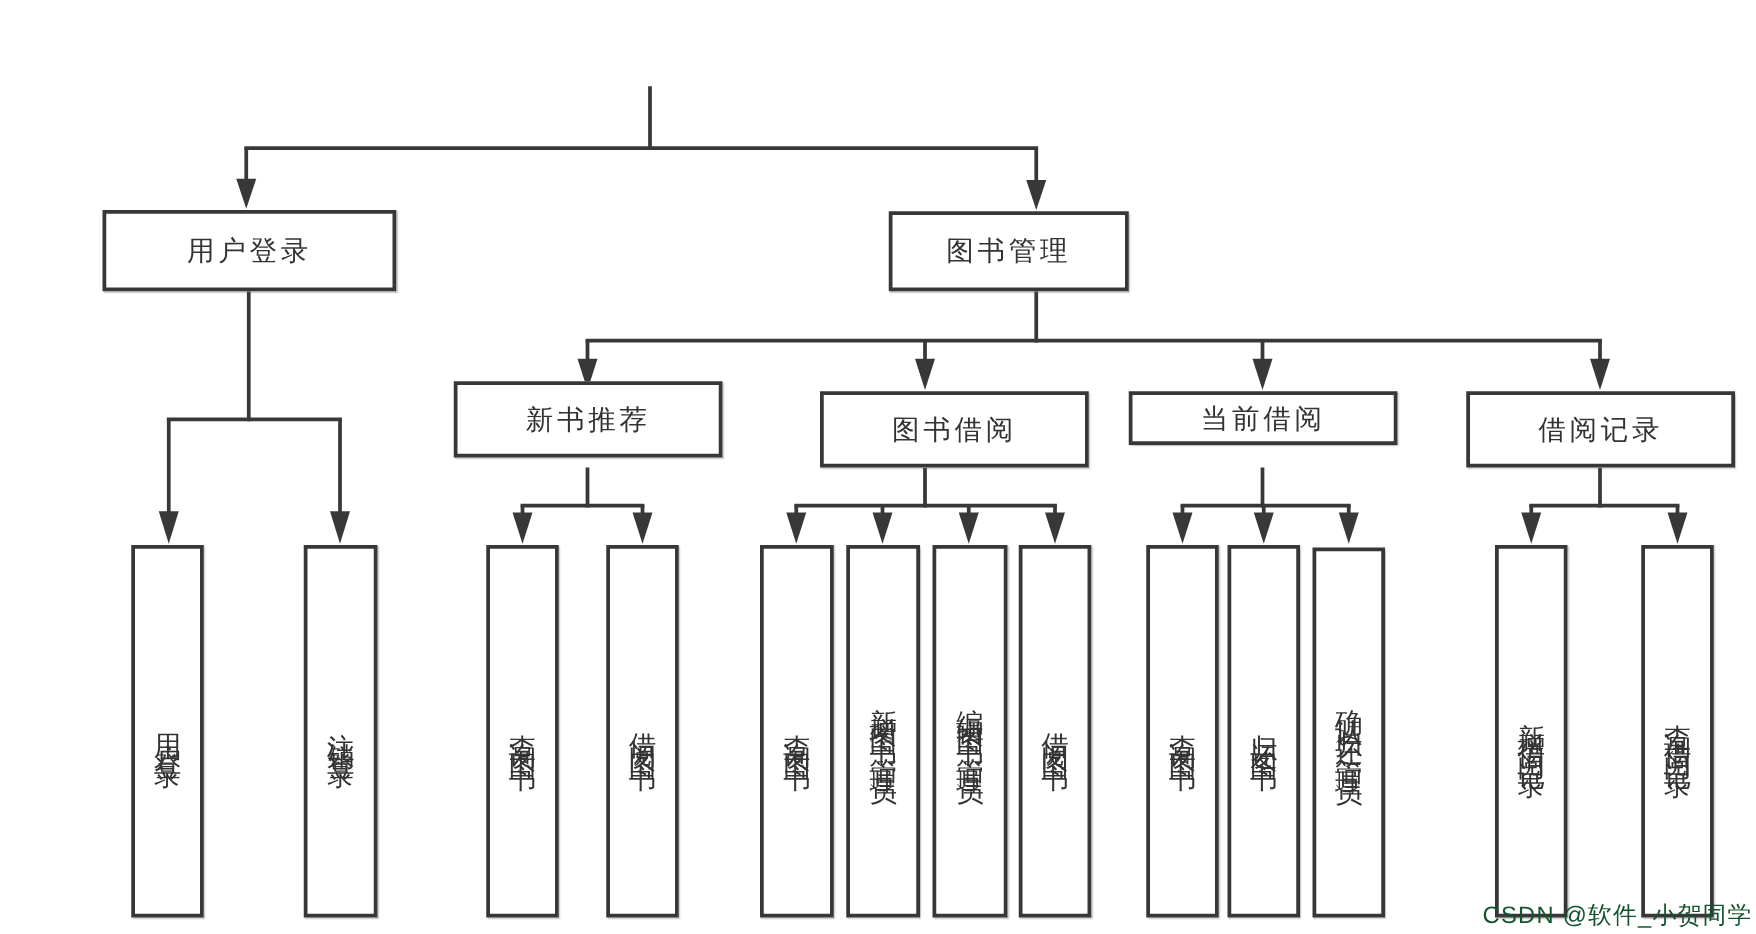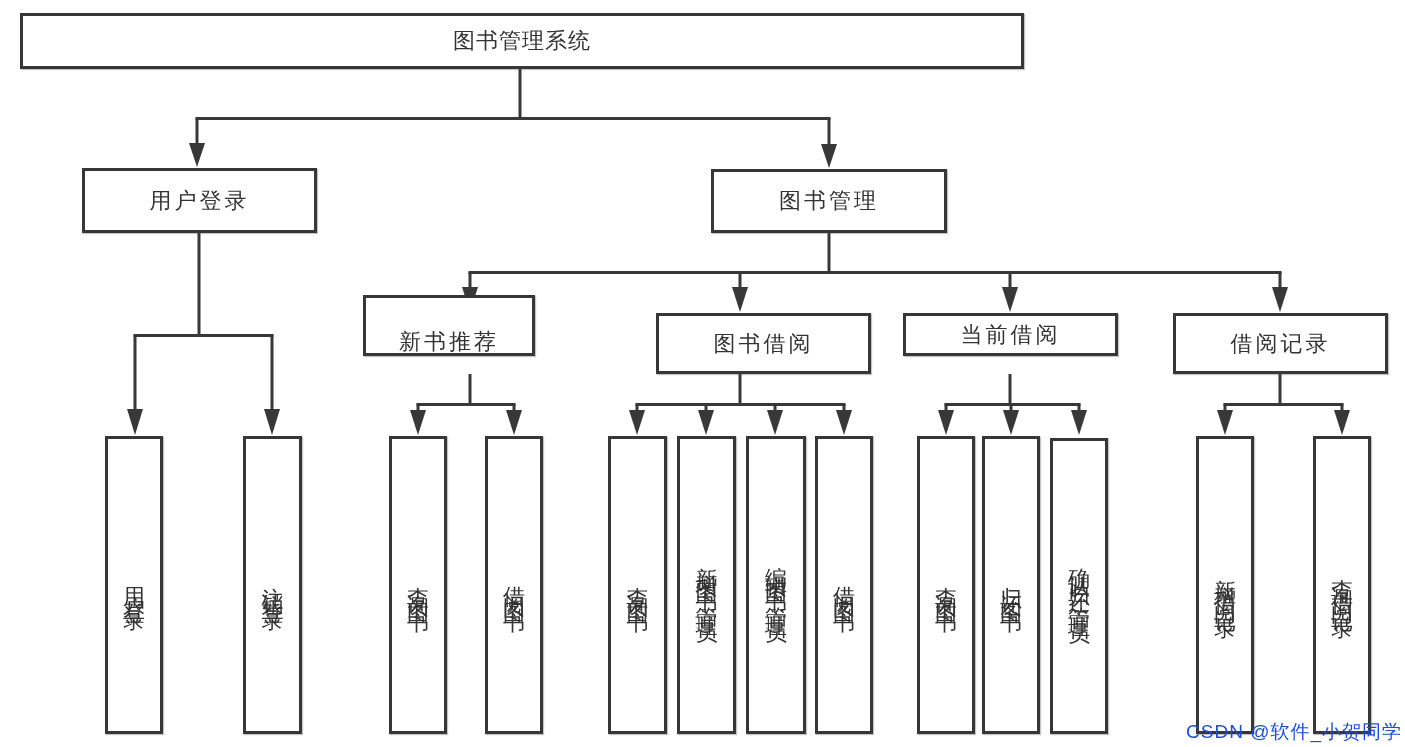--- a/index.html
+++ b/index.html
@@ -32,21 +32,21 @@
     text-orientation:mixed;
     letter-spacing:8px;
     font-size:22px;
     white-space:normal;
   }
   .root-lbl{letter-spacing:1px;}
   #watermark{
     position:absolute;
     top:719px;right:3px;
     font-size:19px;
-    color:#1d4ed8;
+    color:#14532d;
     letter-spacing:1px;
     z-index:3;
   }
 </style>
 </head>
 <body>
 
 <div id="canvas">
 
   <svg id="wires" width="1405" height="747" viewBox="0 0 1405 747">
@@ -115,32 +115,29 @@
 
       <polygon points="938,410 954,410 946,435"></polygon>
       <polygon points="1003,410 1019,410 1011,435"></polygon>
       <polygon points="1071,410 1087,410 1079,435"></polygon>
 
       <polygon points="1217,410 1233,410 1225,435"></polygon>
       <polygon points="1334,410 1350,410 1342,435"></polygon>
     </g>
   </svg>
 
-  <div class="box" style="left:20px;top:13px;width:1004px;height:56px;">
-    <span class="lbl root-lbl">图书管理系统</span>
-  </div>
 
   <div class="box" style="left:82px;top:168px;width:235px;height:65px;">
     <span class="lbl">用户登录</span>
   </div>
-  <div class="box" style="left:711px;top:169px;width:236px;height:64px;text-align:right;">
+  <div class="box" style="left:711px;top:169px;width:192px;height:64px;text-align:right;">
     <span class="lbl">图书管理</span>
   </div>
 
-  <div class="box" style="left:363px;top:295px;width:172px;height:61px;align-items:flex-end;">
+  <div class="box" style="left:363px;top:305px;width:215px;height:61px;">
     <span class="lbl">新书推荐</span>
   </div>
   <div class="box" style="left:633px;top:313px;width:215px;height:61px;margin-left:23px;">
     <span class="lbl">图书借阅</span>
   </div>
   <div class="box" style="left:903px;top:313px;width:215px;height:43px;">
     <span class="lbl">当前借阅</span>
   </div>
   <div class="box" style="left:1173px;top:313px;width:215px;height:61px;">
     <span class="lbl">借阅记录</span>

